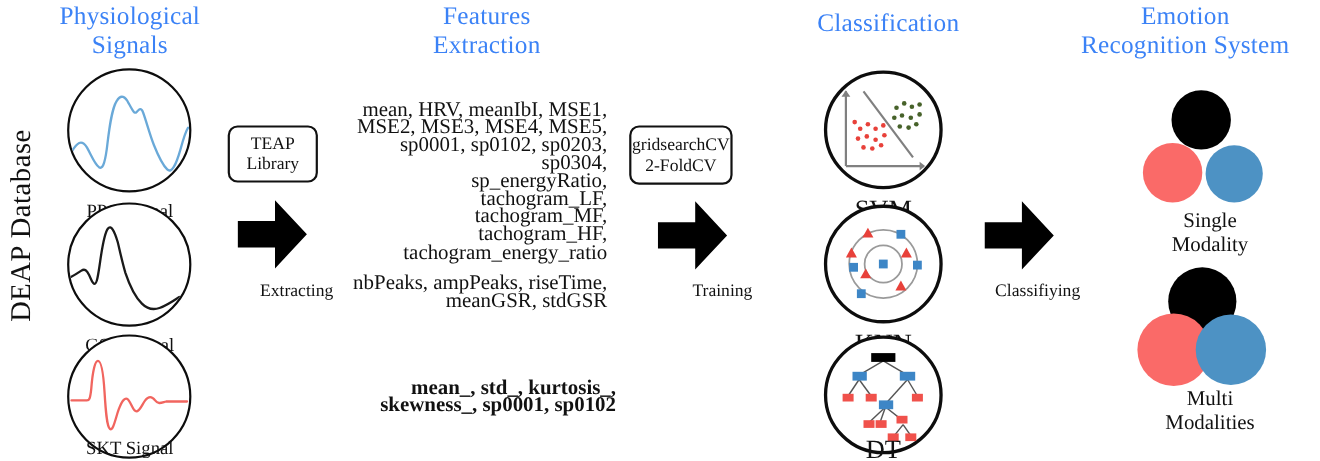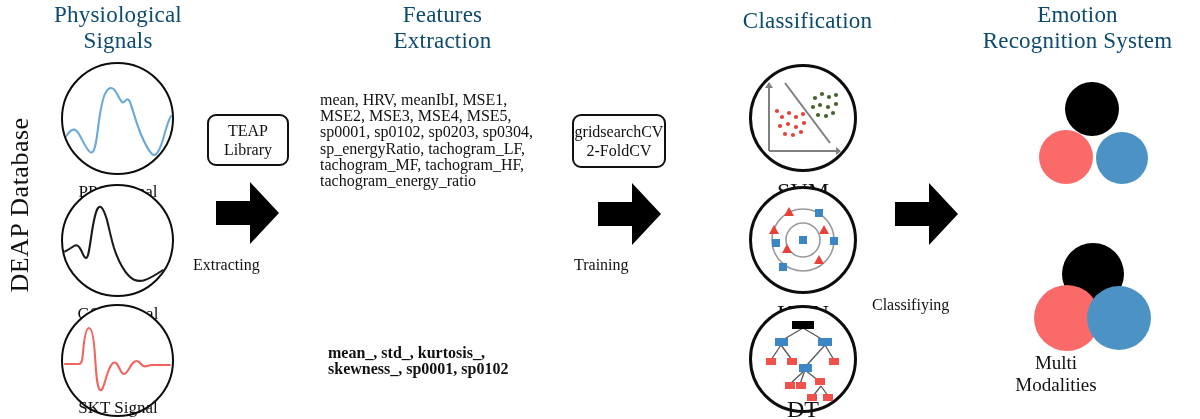--- a/index.html
+++ b/index.html
@@ -19,21 +19,21 @@
     background: #ffffff;
     overflow: hidden;
   }
   .abs { position: absolute; }
 
   
   .col-title {
     font-size: 23px;
     line-height: 26px;
     letter-spacing: 0.2px;
-    color: #0c4a6e;
+    color: #3b82f6;
     text-align: center;
     white-space: pre-line;
   }
 
   
   .vlabel {
     font-size: 26px;
     letter-spacing: 0.5px;
     transform: rotate(-90deg);
     transform-origin: 50% 50%;
@@ -73,30 +73,30 @@
     font-size: 16px;
     line-height: 19px;
     white-space: pre-line;
     color: #111;
   }
 
   
   .arrow svg { display: block; }
   .arrow-label {
     font-size: 16px;
-    text-align: left;
+    text-align: right;
     color: #111;
     white-space: nowrap;
   }
 
   
   .feat {
-    font-size: 16px;
+    font-size: 19px;
     line-height: 16.2px;
-    text-align: left;
+    text-align: right;
     color: #111;
     white-space: pre-line;
   }
 
   
   .clf-circ {
     border-radius: 50%;
     border: 3px solid #0d0d0d;
     background: #fff;
     box-sizing: border-box;
@@ -171,20 +171,22 @@
   </div>
   <div class="abs arrow-label" style="left:193px; top:256px; width:110px;">Extracting</div>
 
   <div class="abs feat" style="left:320px; top:92px; width:232px;">mean, HRV, meanIbI, MSE1,
 MSE2, MSE3, MSE4, MSE5,
 sp0001, sp0102, sp0203, sp0304,
 sp_energyRatio, tachogram_LF,
 tachogram_MF, tachogram_HF,
 tachogram_energy_ratio</div>
 
+  <div class="abs feat" style="left:320px; top:250px; width:232px;">nbPeaks, ampPeaks, riseTime,
+meanGSR, stdGSR</div>
 
   <div class="abs feat" style="left:328px; top:345px; width:232px;font-weight:bold;">mean_, std_, kurtosis_,
 skewness_, sp0001, sp0102</div>
 
   <div class="abs roundbox" style="left:572px; top:114px; width:94px; height:54px;">gridsearchCV
 2-FoldCV</div>
 
   <div class="abs arrow" style="left:598px; top:181px;">
     <svg width="64" height="66" viewBox="0 0 64 66">
       <polygon points="0,21 34,21 34,2 63,33 34,64 34,45 0,45" fill="#000000"></polygon>
@@ -295,29 +297,31 @@
       </g>
     </svg>
   </div>
   <div class="abs clf-label" style="left:743px; top:396px; width:120px;">DT</div>
 
   <div class="abs arrow" style="left:895px; top:181px;">
     <svg width="64" height="66" viewBox="0 0 64 66">
       <polygon points="0,21 34,21 34,2 63,33 34,64 34,45 0,45" fill="#000000"></polygon>
     </svg>
   </div>
-  <div class="abs arrow-label" style="left:872px; top:256px; width:110px;margin-top:40px;">Classifiying</div>
+  <div class="abs arrow-label" style="left:872px; top:256px; width:110px;">Classifiying</div>
 
   <div class="abs" style="left:1035px; top:82px; width:130px; height:105px;">
     <div class="blob" style="left:30px; top:0px; width:54px; height:54px; background:#000000;"></div>
     <div class="blob" style="left:4px; top:48px; width:54px; height:54px; background:#fa6a68;"></div>
     <div class="blob" style="left:61px; top:50px; width:52px; height:52px; background:#4d92c4;"></div>
   </div>
+  <div class="abs caption" style="left:1020px; top:190px; width:160px; font-size:19px; line-height:22px;">Single
+Modality</div>
 
   <div class="abs" style="left:1029px; top:243px; width:140px; height:110px;">
     <div class="blob" style="left:33px; top:0px; width:62px; height:62px; background:#000000;"></div>
     <div class="blob" style="left:5px; top:42px; width:66px; height:66px; background:#fa6a68;"></div>
     <div class="blob" style="left:58px; top:43px; width:64px; height:64px; background:#4d92c4;"></div>
   </div>
-  <div class="abs caption" style="left:976px; top:352px; width:160px; font-size:19px; line-height:22px;">Multi
+  <div class="abs caption" style="left:1020px; top:352px; width:160px; font-size:19px; line-height:22px;">Multi
 Modalities</div>
 
 </div>
 
 </body></html>

